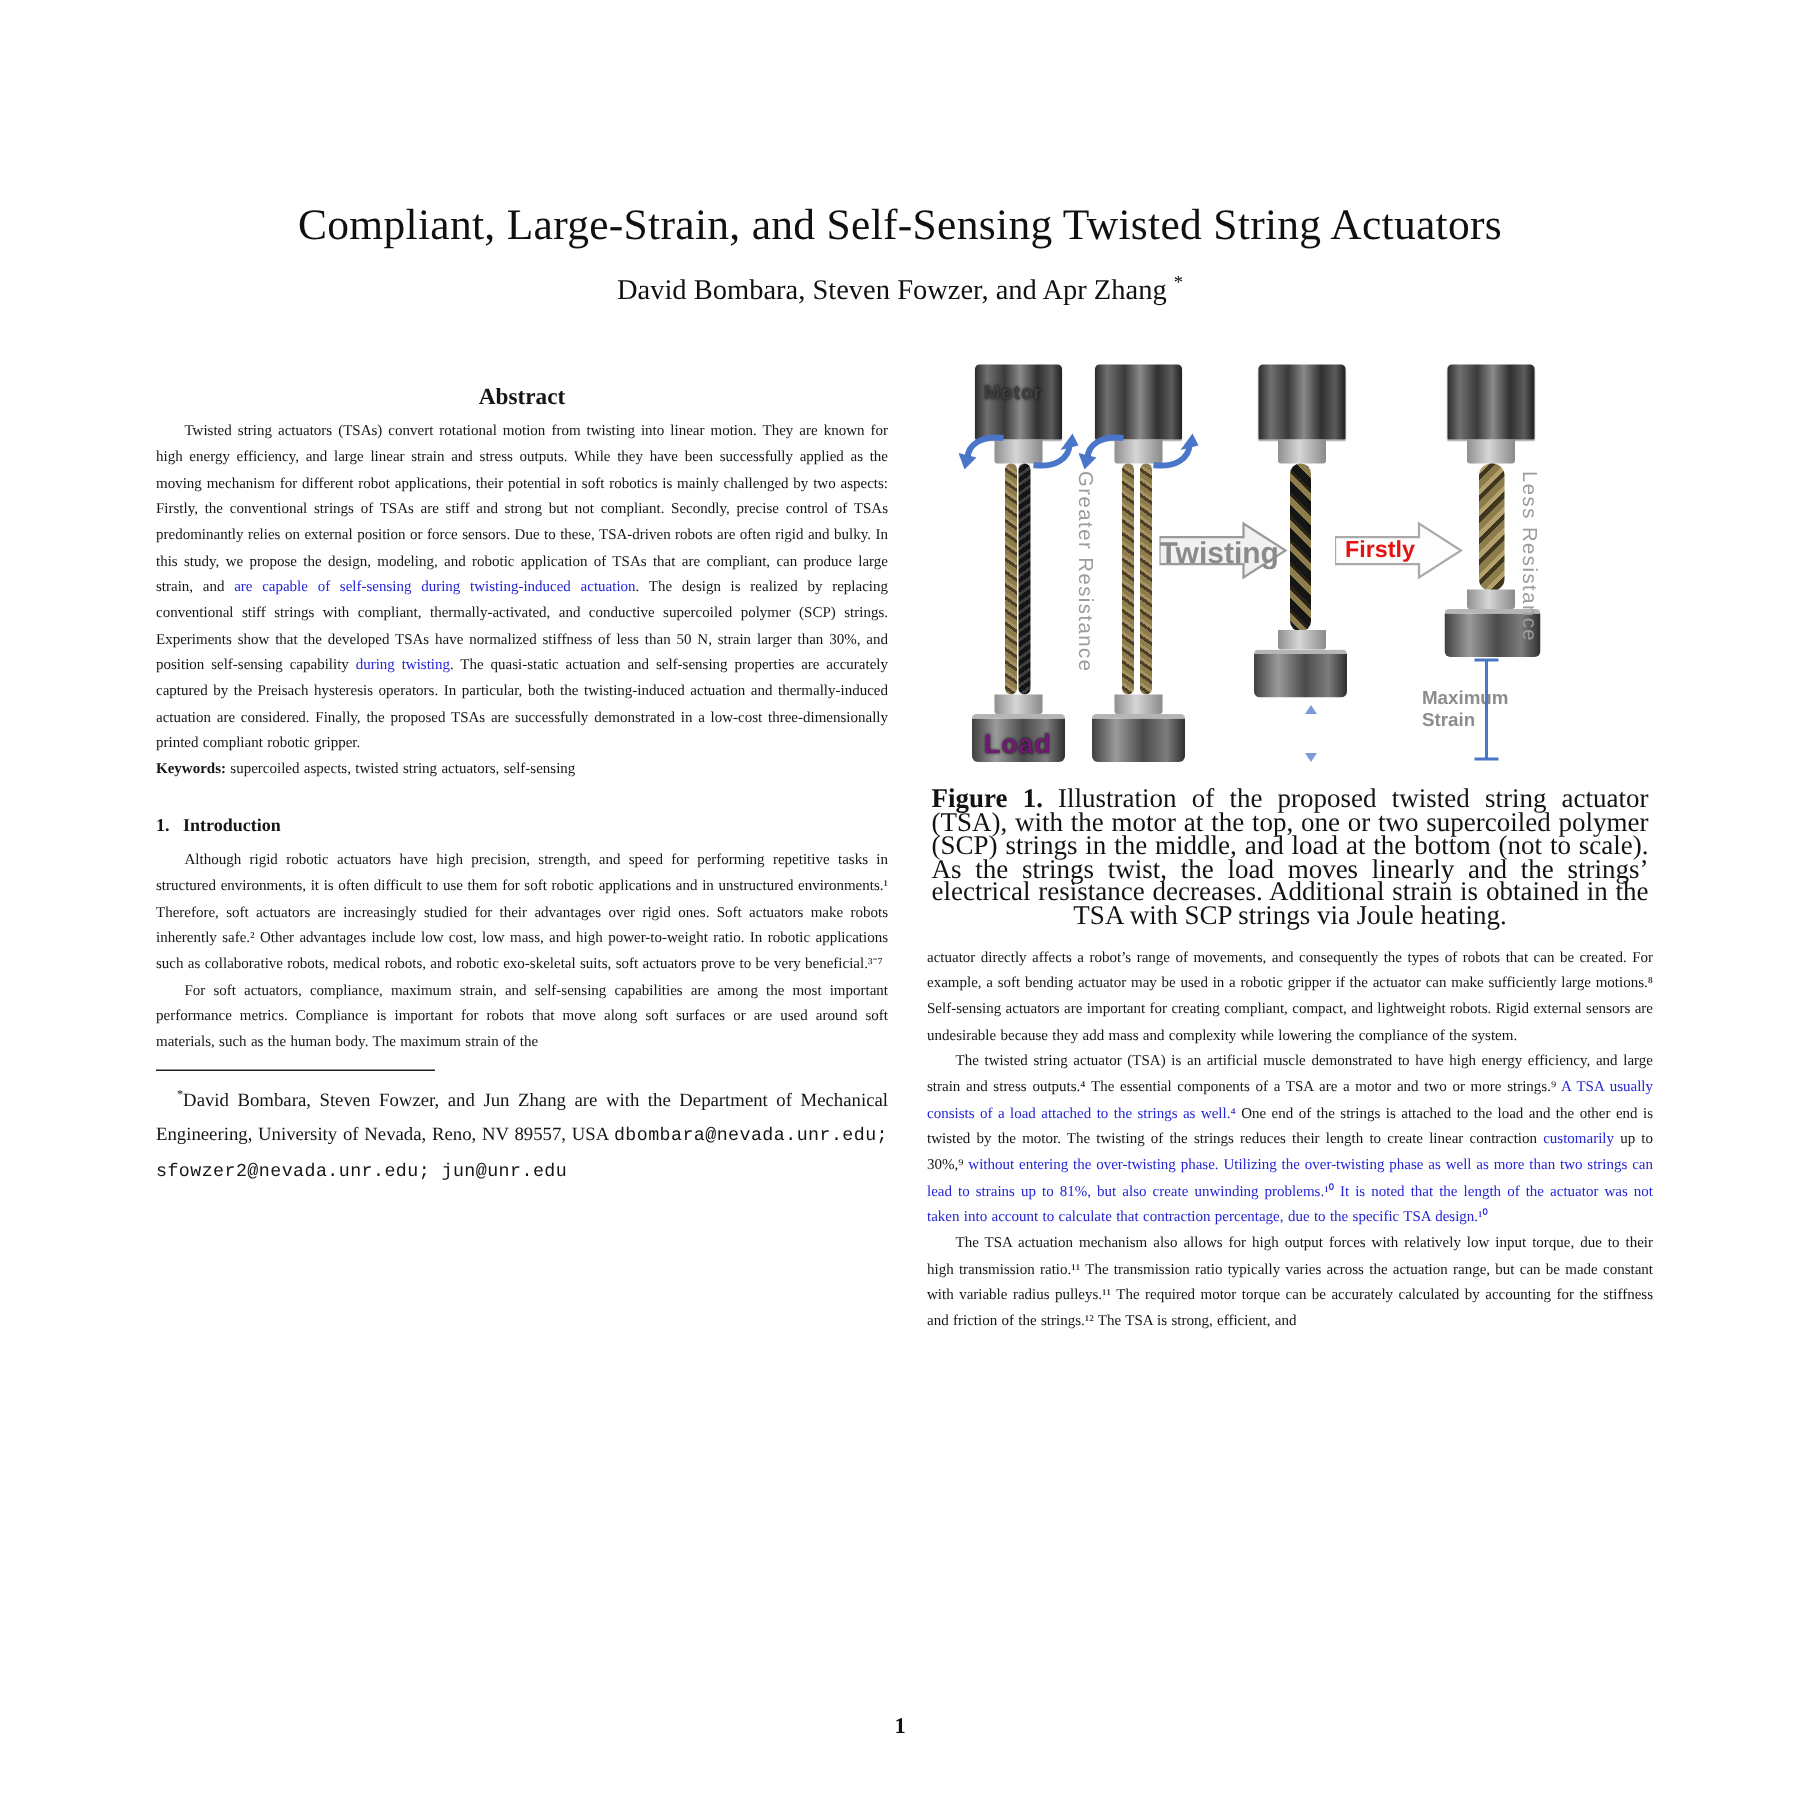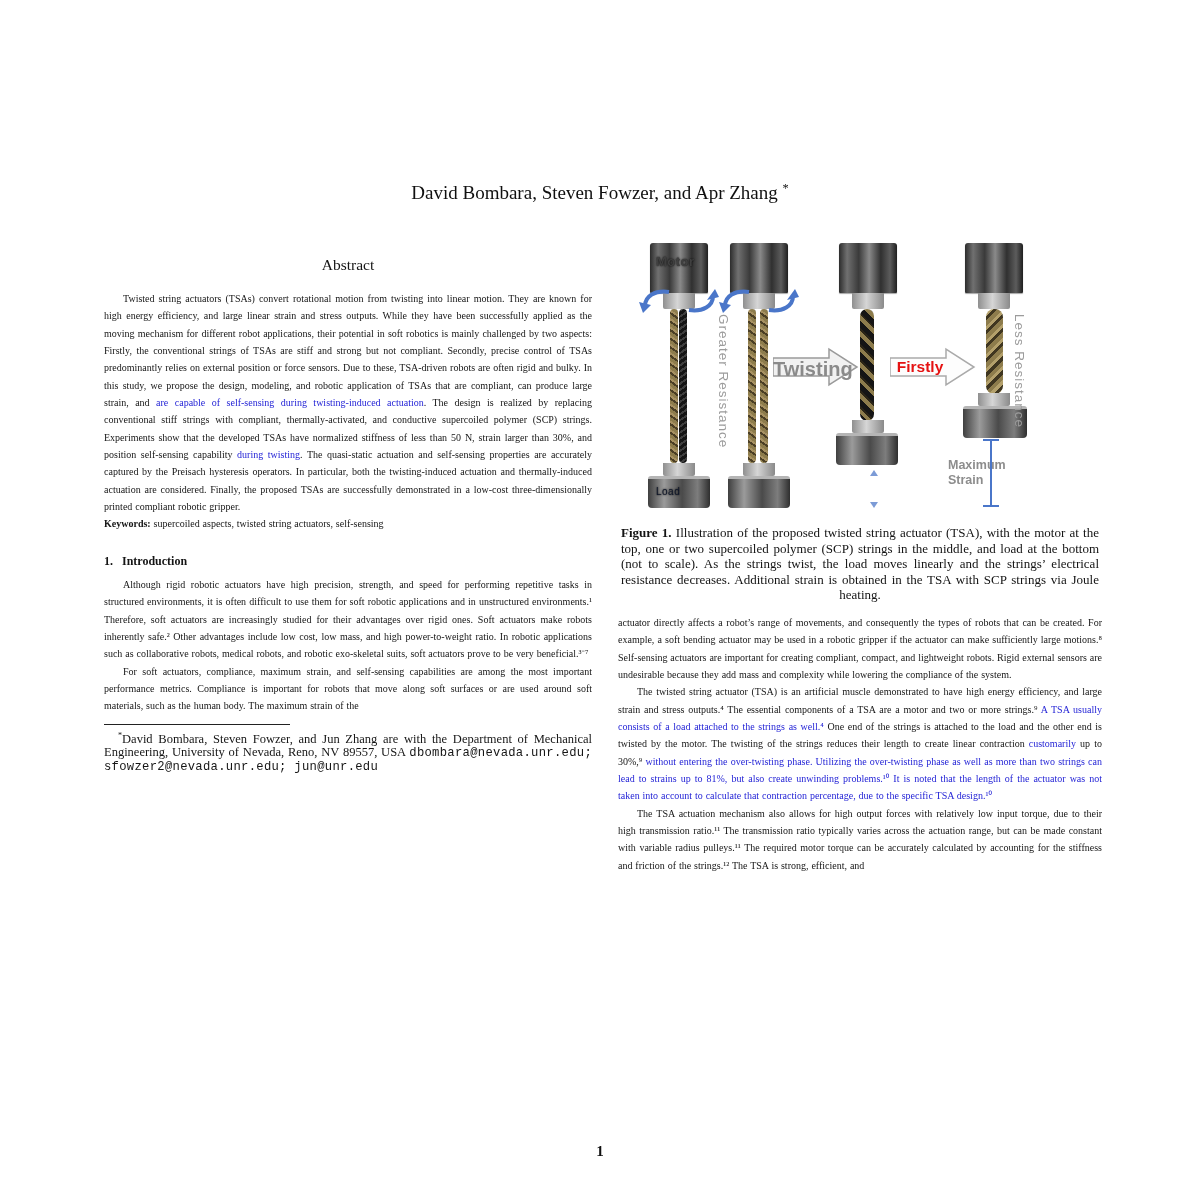--- a/index.html
+++ b/index.html
@@ -18,39 +18,39 @@
   .authors{
     position:absolute;left:0;top:181px;width:1200px;text-align:center;
     font-size:19px;color:#101010;
   }
   .sup{vertical-align:super;font-size:.65em;}
 
   
   .col-left{position:absolute;left:104px;top:256px;width:488px;}
   .col-right{position:absolute;left:618px;top:230px;width:484px;}
 
-  .abs-head{font-weight:normal;font-size:15.5px;text-align:center;margin:0 0 16px 0;}
+  .abs-head{font-weight:bold;font-size:15.5px;text-align:center;margin:0 0 5px 0;}
   p.body{
     margin:0;font-size:10px;line-height:17.35px;text-align:justify;
     word-spacing:.4px;
   }
   p.indent{text-indent:19px;}
   .blue{color:#2424d6;}
   .mono{font-family:"Liberation Mono", monospace;font-size:12.2px;letter-spacing:.3px;}
 
   .kw{margin-top:0;}
   .sec-head{
     font-weight:bold;font-size:12px;margin:21px 0 7px 0;white-space:pre-wrap;
   }
 
   .footnote-rule{
     width:186px;border:0;border-top:1.4px solid #222;margin:9px 0 4px 0;
   }
   p.footnote{
-    margin:0;font-size:12.5px;line-height:13px;text-align:justify;text-indent:14px;
+    margin:0;font-size:12.5px;line-height:23px;text-align:justify;text-indent:14px;
   }
 
   .pageno{
     position:absolute;left:0;top:1143px;width:1200px;text-align:center;
     font-size:15px;font-weight:bold;color:#111;
   }
 
   
   .figure{position:relative;width:484px;height:292px;background:#fff;}
   .figure *{position:absolute;}
@@ -84,53 +84,54 @@
   }
   .string-twist-gold{
     width:17px;border-radius:8px;
     background:repeating-linear-gradient(-45deg,#8d7c4c 0 4px,#3f3620 4px 7px,#b3a06b 7px 10px);
   }
   .motor-label{
     color:#404040;font-family:"Liberation Sans",sans-serif;font-weight:bold;
     font-size:13px;letter-spacing:.5px;text-shadow:0 0 2px #000;
   }
   .load-label{
-    color:#0f172a;font-family:"Liberation Sans",sans-serif;font-weight:normal;
-    font-size:10px;letter-spacing:.5px;text-shadow:0 0 2px #000;
+    color:#701a75;font-family:"Liberation Sans",sans-serif;font-weight:bold;
+    font-size:18px;letter-spacing:.5px;text-shadow:0 0 2px #000;
   }
   .vlabel{
     font-family:"Liberation Sans",sans-serif;font-size:13.5px;color:#9c9c9c;
     letter-spacing:1px;white-space:nowrap;
     transform:rotate(90deg);transform-origin:left top;
   }
   .block-arrow-text{
     font-family:"Liberation Sans",sans-serif;font-weight:bold;text-align:center;
   }
   .twisting-text{color:#8a8a8a;font-size:20px;width:60px;top:12px;left:0;}
   .heating-text{color:#e51212;font-size:15.5px;width:60px;top:12px;left:2px;}
   .maxstrain{
     font-family:"Liberation Sans",sans-serif;font-weight:bold;font-size:12.5px;
     color:#8d8d8d;text-align:center;width:76px;line-height:15px;
   }
   .chev-up{width:0;height:0;border-left:4px solid transparent;border-right:4px solid transparent;border-bottom:6px solid #5b82cc;opacity:.8;}
   .chev-down{width:0;height:0;border-left:4px solid transparent;border-right:4px solid transparent;border-top:6px solid #5b82cc;opacity:.8;}
 
   .caption{
-    margin-top:3px;padding:0 3px;font-size:13px;line-height:15.6px;
+    margin-top:3px;padding:0 3px;font-size:18px;line-height:15.6px;
     text-align:justify;text-align-last:center;color:#131313;
   }
   .caption b{font-weight:bold;}
   .right-body{margin-top:11px;}
   .right-body p.body{margin:0;}
 </style>
 </head>
 <body>
 
 <div class="page">
 
+  <div class="title">Compliant, Large-Strain, and Self-Sensing Twisted String Actuators</div>
   <div class="authors"><span>David Bombara, Steven Fowzer, and Apr Zhang </span><span class="sup">*</span></div>
 
   <div class="col-left">
     <div class="abs-head">Abstract</div>
     <p class="body indent"><span>Twisted string actuators (TSAs) convert rotational motion from twisting into linear motion. They are known for high energy efficiency, and large linear strain and stress outputs. While they have been successfully applied as the moving mechanism for different robot applications, their potential in soft robotics is mainly challenged by two aspects: Firstly, the conventional strings of TSAs are stiff and strong but not compliant. Secondly, precise control of TSAs predominantly relies on external position or force sensors. Due to these, TSA-driven robots are often rigid and bulky. In this study, we propose the design, modeling, and robotic application of TSAs that are compliant, can produce large strain, and </span><span class="blue">are capable of self-sensing during twisting-induced actuation</span><span>. The design is realized by replacing conventional stiff strings with compliant, thermally-activated, and conductive supercoiled polymer (SCP) strings. Experiments show that the developed TSAs have normalized stiffness of less than 50 N, strain larger than 30%, and position self-sensing capability </span><span class="blue">during twisting</span><span>. The quasi-static actuation and self-sensing properties are accurately captured by the Preisach hysteresis operators. In particular, both the twisting-induced actuation and thermally-induced actuation are considered. Finally, the proposed TSAs are successfully demonstrated in a low-cost three-dimensionally printed compliant robotic gripper.</span></p>
     <p class="body kw"><b>Keywords:</b><span> supercoiled aspects, twisted string actuators, self-sensing</span></p>
 
     <div class="sec-head">1.   Introduction</div>
     <p class="body indent">Although rigid robotic actuators have high precision, strength, and speed for performing repetitive tasks in structured environments, it is often difficult to use them for soft robotic applications and in unstructured environments.¹ Therefore, soft actuators are increasingly studied for their advantages over rigid ones. Soft actuators make robots inherently safe.² Other advantages include low cost, low mass, and high power-to-weight ratio. In robotic applications such as collaborative robots, medical robots, and robotic exo-skeletal suits, soft actuators prove to be very beneficial.³⁻⁷</p>
     <p class="body indent">For soft actuators, compliance, maximum strain, and self-sensing capabilities are among the most important performance metrics. Compliance is important for robots that move along soft surfaces or are used around soft materials, such as the human body. The maximum strain of the</p>

